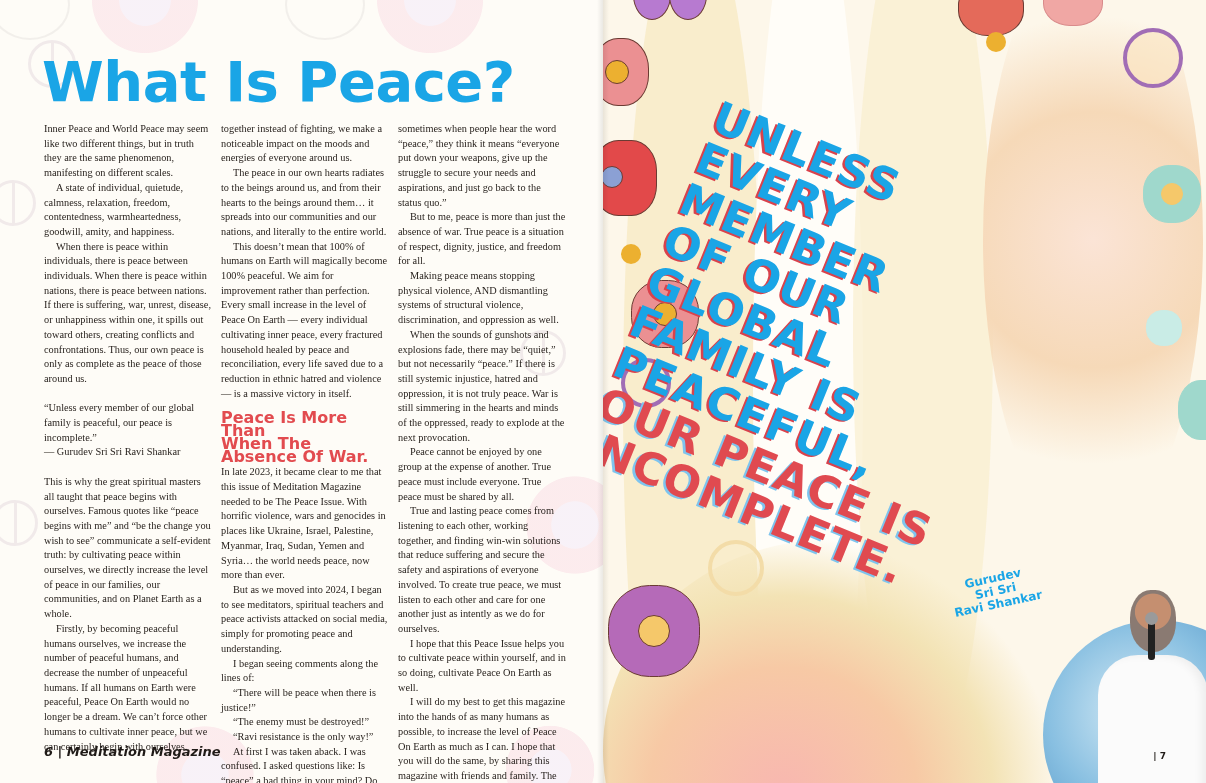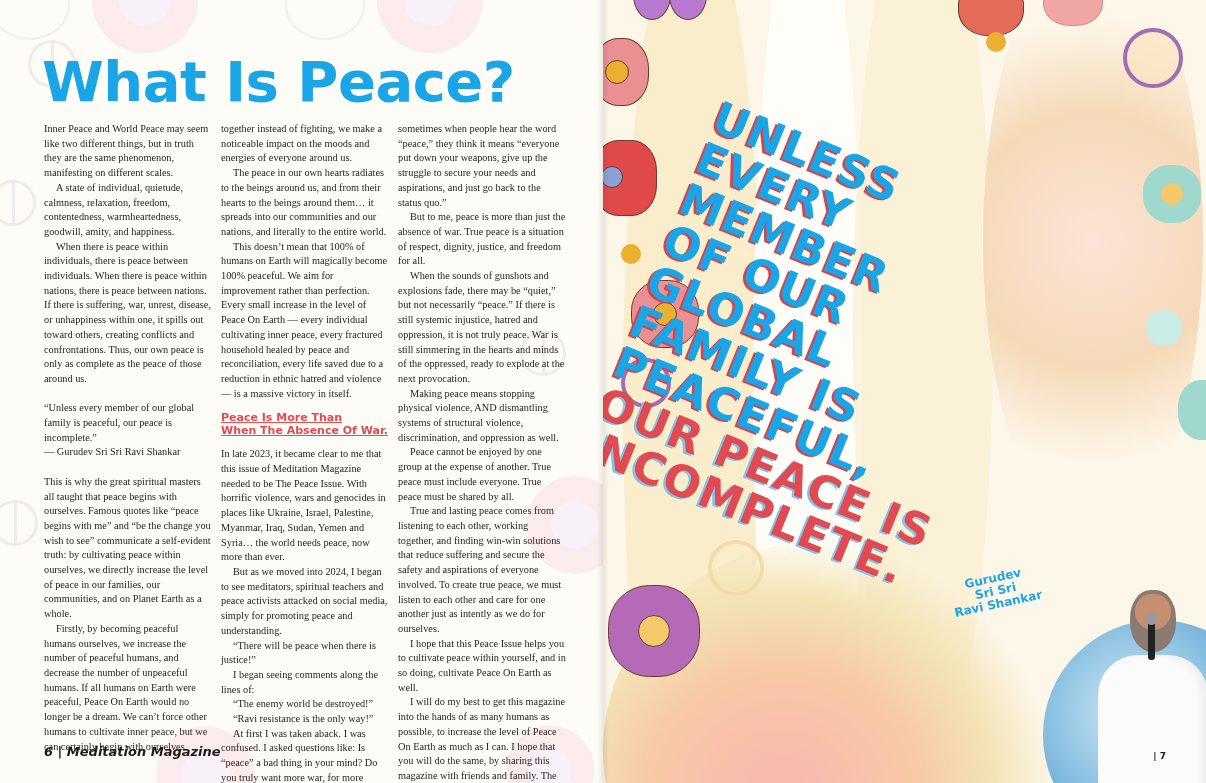--- a/index.html
+++ b/index.html
@@ -39,21 +39,21 @@
   .columns {
     position: absolute; left: 44px; top: 122px; width: 532px; height: 615px;
     display: flex; gap: 9px;
   }
   .col { width: 168px; font-size: 10.3px; line-height: 14.7px; color: #231d19; }
   .col p { text-indent: 12px; }
   .col p.noindent { text-indent: 0; }
   .col .gap { height: 14.7px; }
   .subhead {
     font-family: "DejaVu Sans", "Liberation Sans", sans-serif; font-weight: bold;
-    color: #e24b4f; font-size: 11px; line-height: 13px; margin-top: 10px; margin-bottom: 10px; text-decoration: underline;
+    color: #e24b4f; font-size: 16px; line-height: 13px; margin-top: 10px; margin-bottom: 2px;
   }
 
   .folio-left {
     position: absolute; left: 44px; bottom: 24px;
     font-family: "DejaVu Sans", "Liberation Sans", sans-serif; font-size: 13px;
     font-weight: bold; font-style: italic; color: #1f1a17;
   }
 
   .gutter {
     position: absolute; left: 597px; top: 0; width: 12px; height: 783px;
@@ -158,33 +158,33 @@
       <div class="col">
         <p class="noindent">together instead of fighting, we make a noticeable impact on the moods and energies of everyone around us.</p>
         <p>The peace in our own hearts radiates to the beings around us, and from their hearts to the beings around them… it spreads into our communities and our nations, and literally to the entire world.</p>
         <p>This doesn’t mean that 100% of humans on Earth will magically become 100% peaceful. We aim for improvement rather than perfection. Every small increase in the level of Peace On Earth — every individual cultivating inner peace, every fractured household healed by peace and reconciliation, every life saved due to a reduction in ethnic hatred and violence — is a massive victory in itself.</p>
         <div class="subhead">
           <div>Peace Is More Than</div>
           <div>When The Absence Of War.</div>
         </div>
         <p class="noindent">In late 2023, it became clear to me that this issue of Meditation Magazine needed to be The Peace Issue. With horrific violence, wars and genocides in places like Ukraine, Israel, Palestine, Myanmar, Iraq, Sudan, Yemen and Syria… the world needs peace, now more than ever.</p>
         <p>But as we moved into 2024, I began to see meditators, spiritual teachers and peace activists attacked on social media, simply for promoting peace and understanding.</p>
+        <p>I began seeing comments along the lines of:</p>
         <p>“There will be peace when there is justice!”</p>
-        <p>I began seeing comments along the lines of:</p>
-        <p>“The enemy world be destroyed!”</p>
+        <p>“The enemy must be destroyed!”</p>
         <p>“Ravi resistance is the only way!”</p>
         <p>At first I was taken aback. I was confused. I asked questions like: Is “peace” a bad thing in your mind? Do you truly want more war, for more children to die?</p>
 
       </div>
 
       <div class="col">
         <p class="noindent">sometimes when people hear the word “peace,” they think it means “everyone put down your weapons, give up the struggle to secure your needs and aspirations, and just go back to the status quo.”</p>
         <p>But to me, peace is more than just the absence of war. True peace is a situation of respect, dignity, justice, and freedom for all.</p>
+        <p>Making peace means stopping physical violence, AND dismantling systems of structural violence, discrimination, and oppression as well.</p>
         <p>When the sounds of gunshots and explosions fade, there may be “quiet,” but not necessarily “peace.” If there is still systemic injustice, hatred and oppression, it is not truly peace. War is still simmering in the hearts and minds of the oppressed, ready to explode at the next provocation.</p>
-        <p>Making peace means stopping physical violence, AND dismantling systems of structural violence, discrimination, and oppression as well.</p>
         <p>Peace cannot be enjoyed by one group at the expense of another. True peace must include everyone. True peace must be shared by all.</p>
         <p>True and lasting peace comes from listening to each other, working together, and finding win-win solutions that reduce suffering and secure the safety and aspirations of everyone involved. To create true peace, we must listen to each other and care for one another just as intently as we do for ourselves.</p>
         <p>I hope that this Peace Issue helps you to cultivate peace within yourself, and in so doing, cultivate Peace On Earth as well.</p>
         <p>I will do my best to get this magazine into the hands of as many humans as possible, to increase the level of Peace On Earth as much as I can. I hope that you will do the same, by sharing this magazine with friends and family. The more peace we cultivate together, the more peace we will all enjoy in our lifetimes.</p>
 
       </div>
     </div>
 
     <div class="folio-left">6 | Meditation Magazine</div>
   </section>

